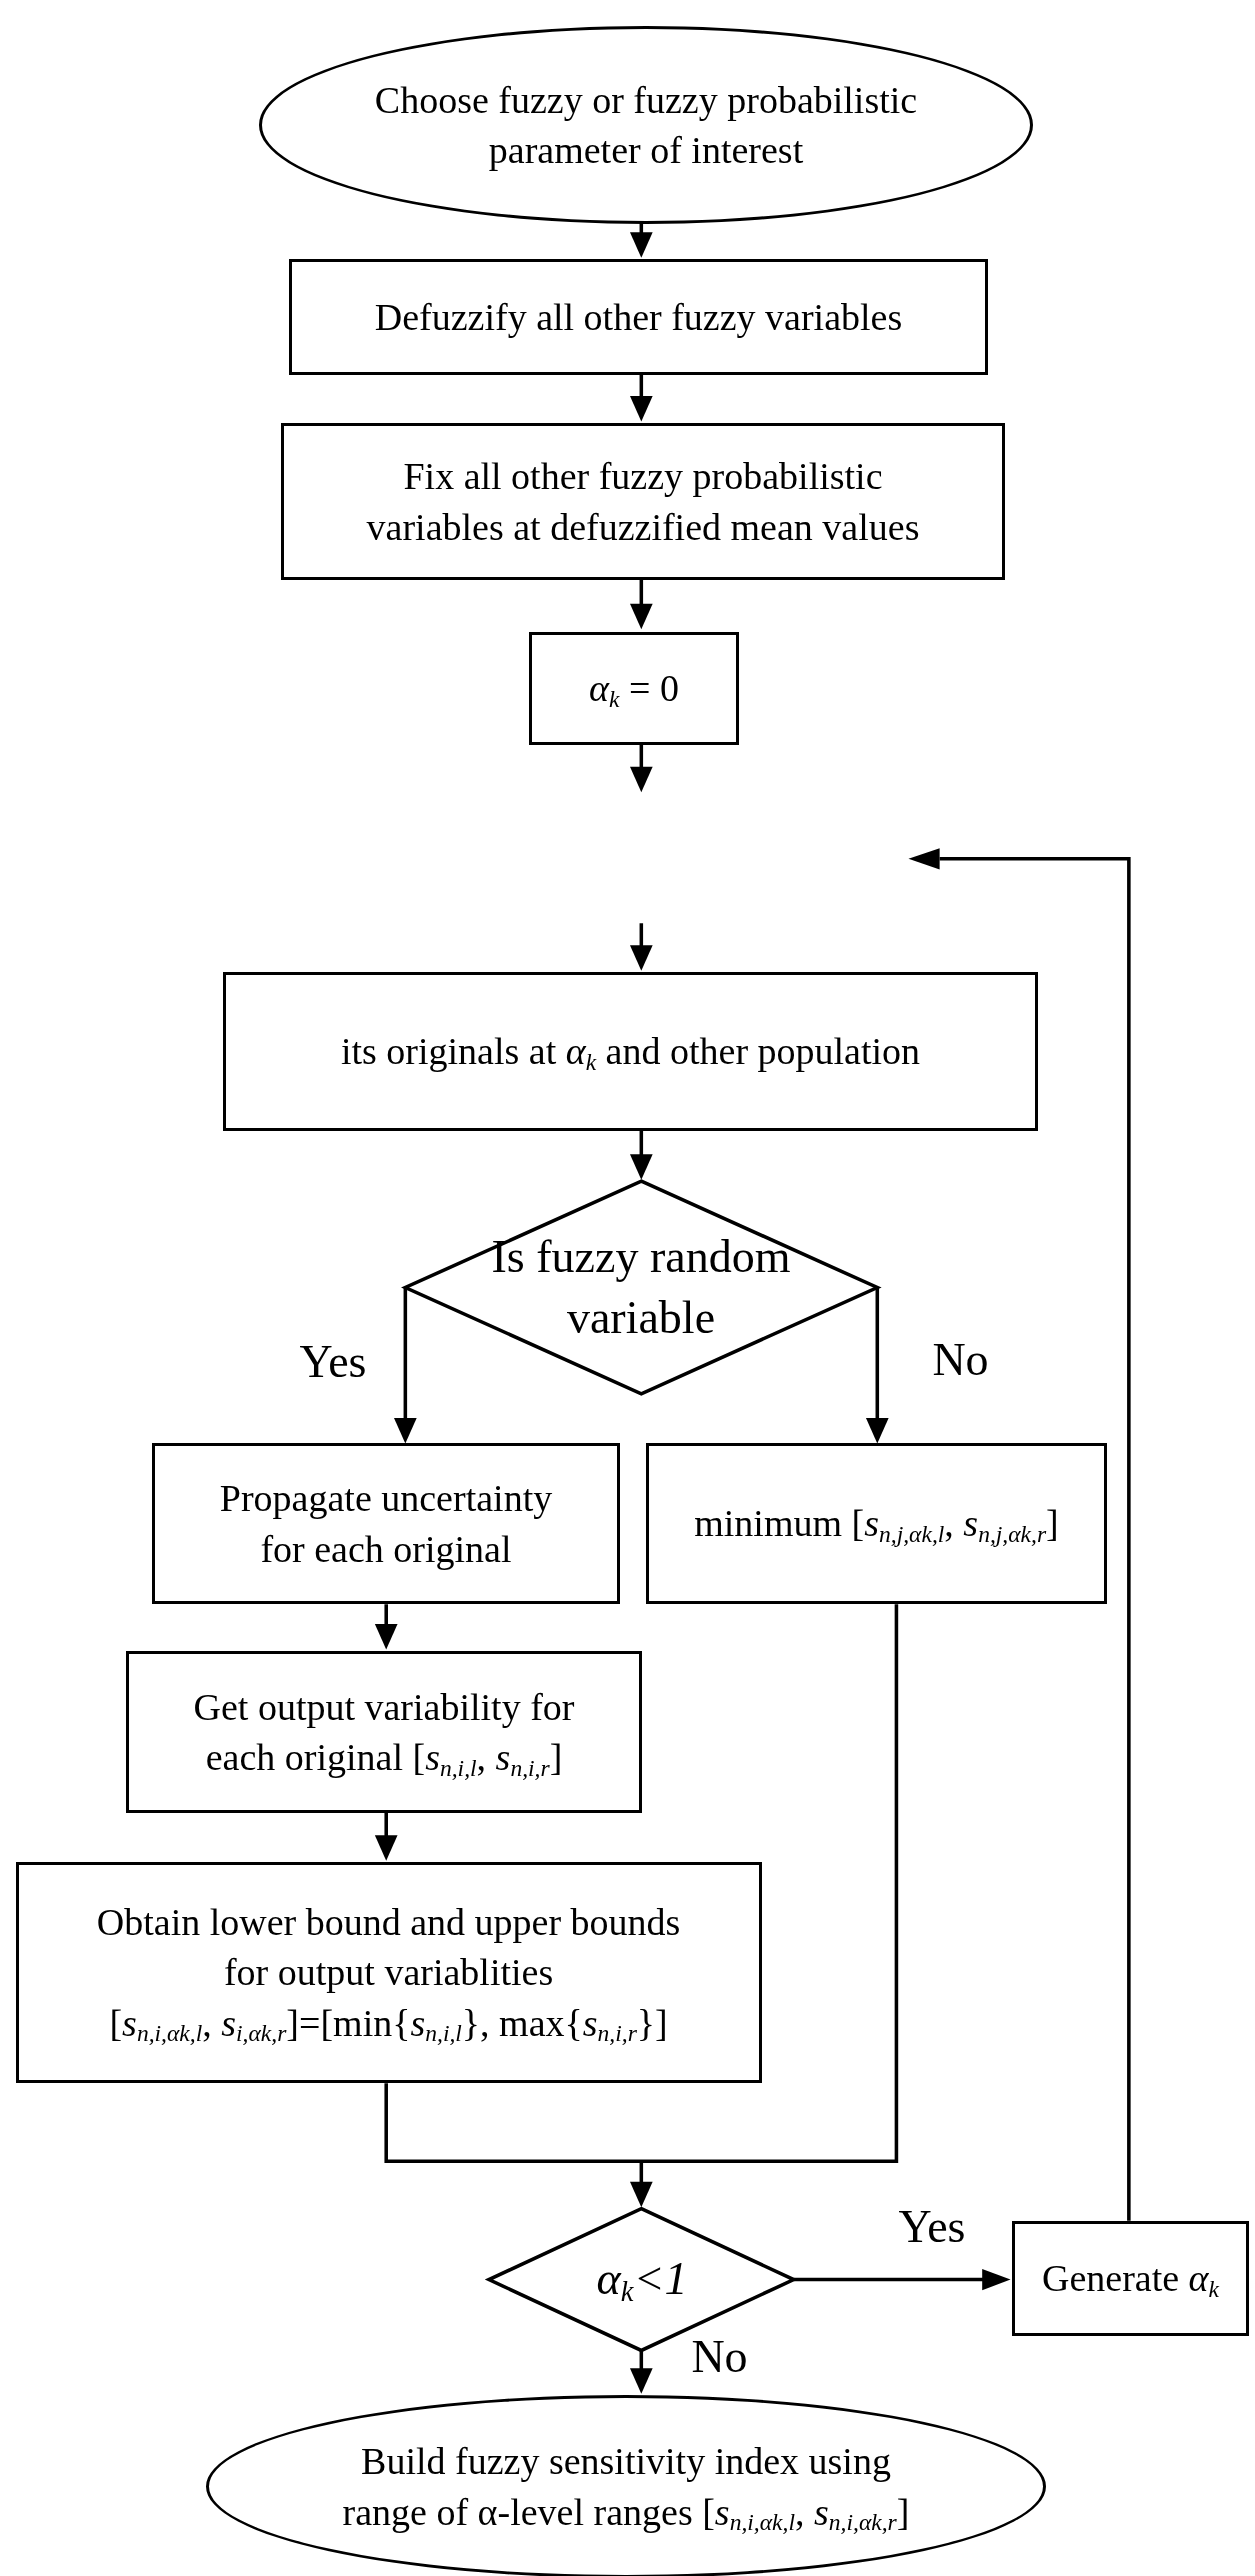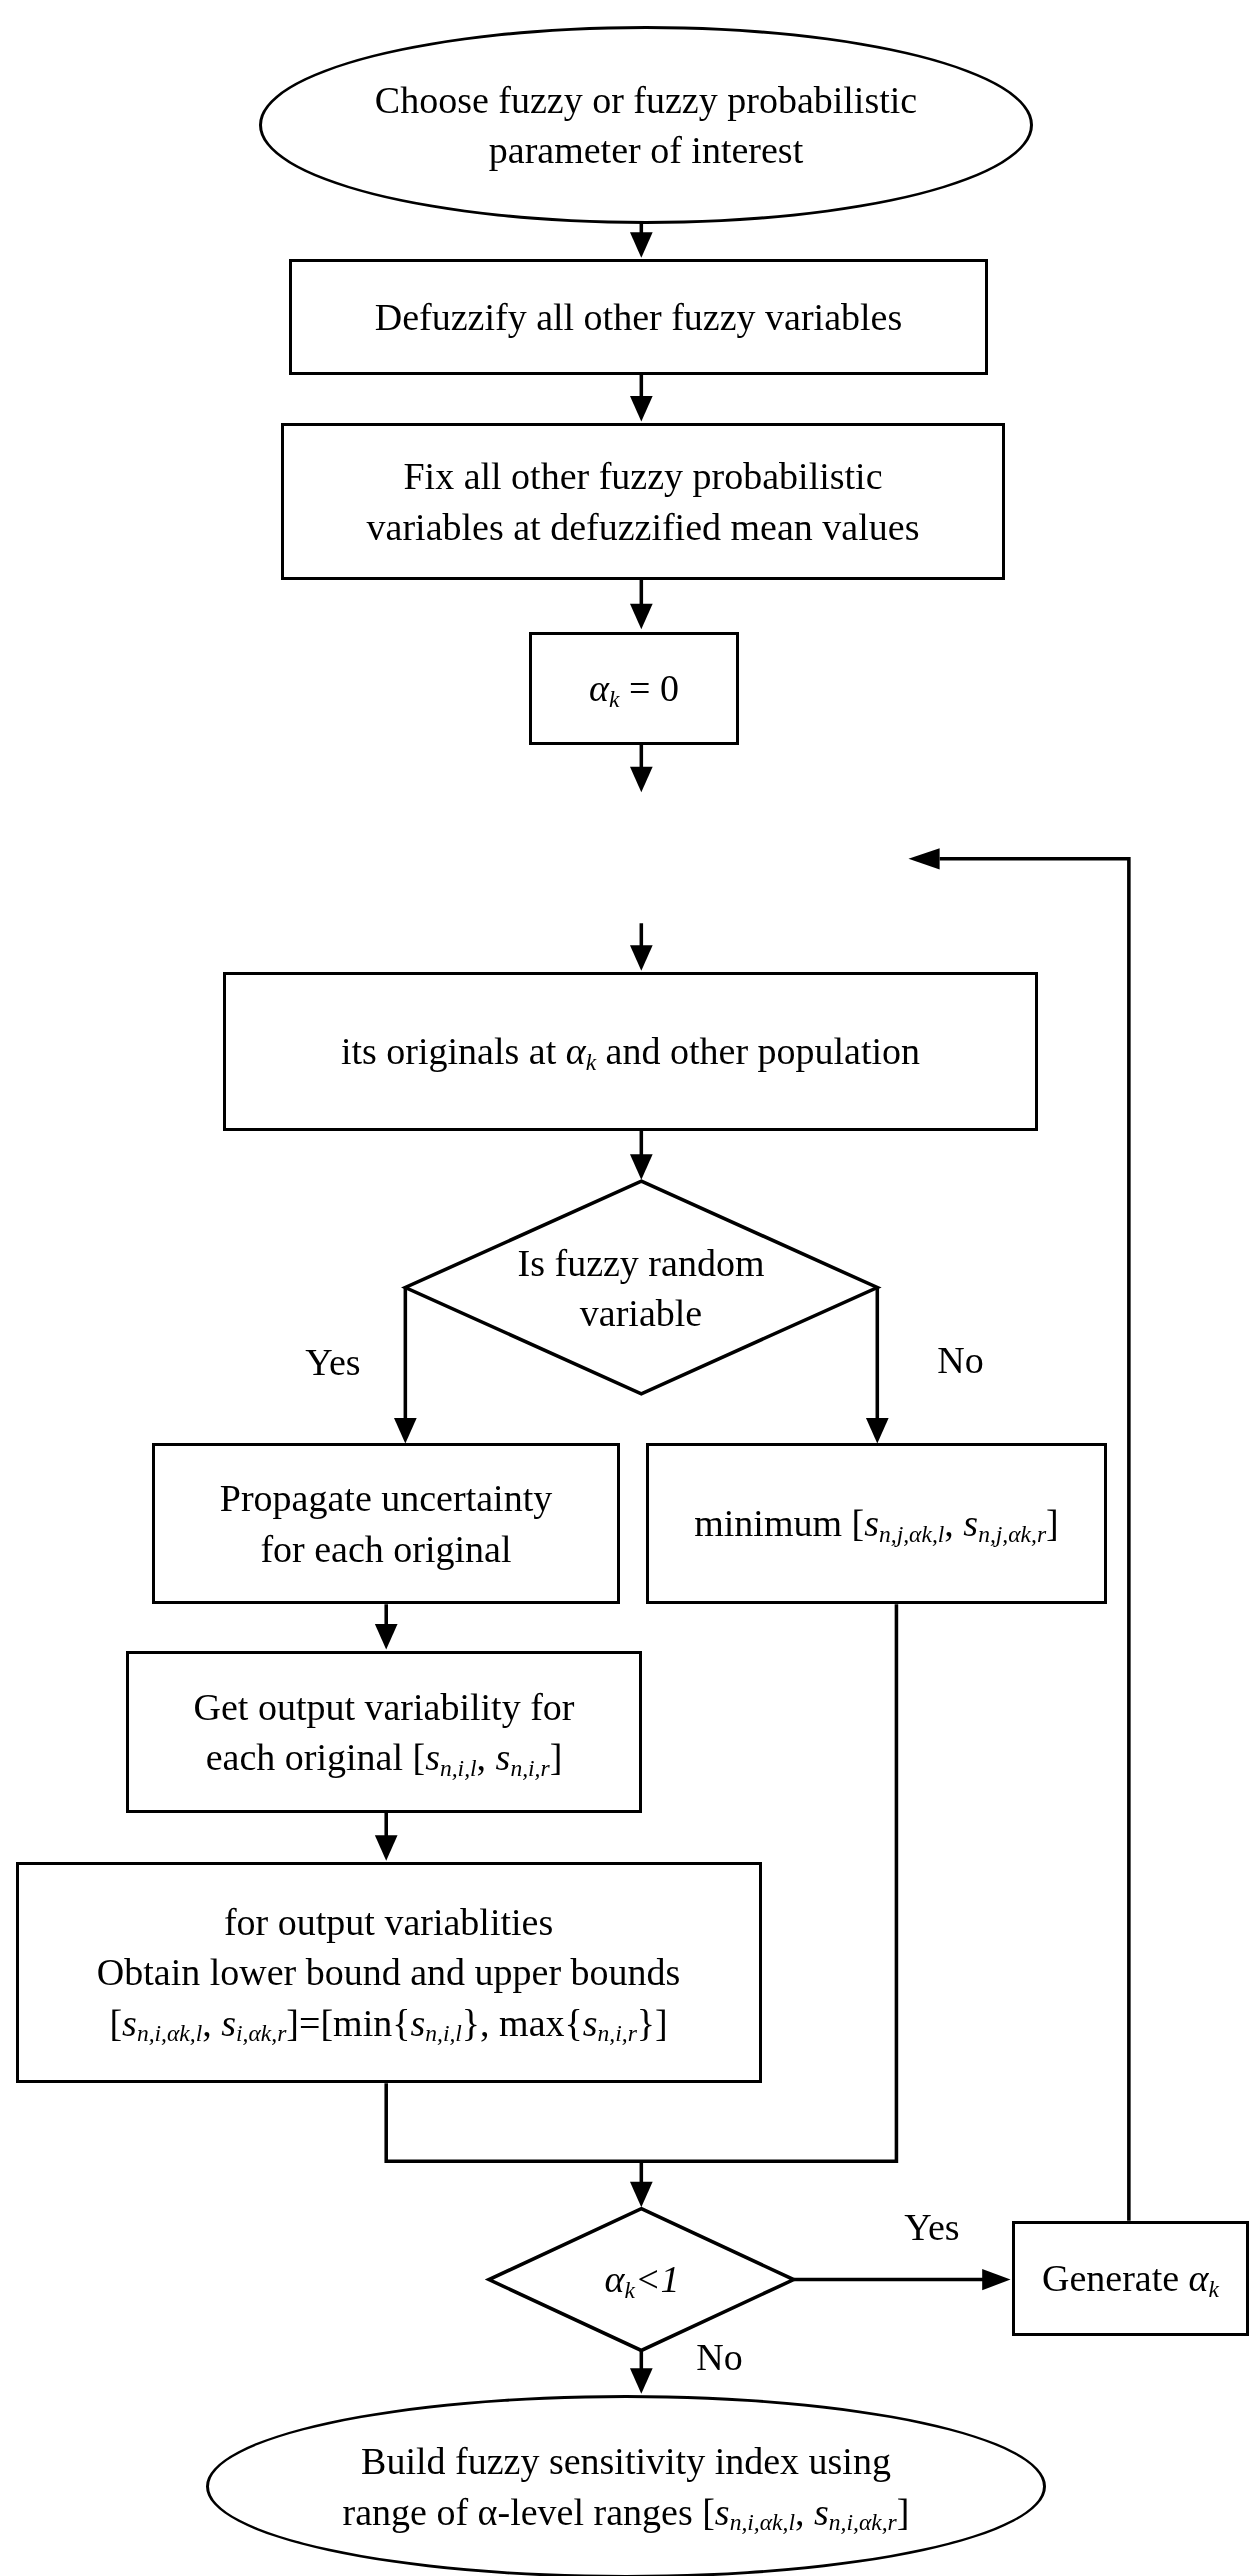--- a/index.html
+++ b/index.html
@@ -16,21 +16,21 @@
   .node{
     position:absolute;z-index:2;box-sizing:border-box;
     border:3.5px solid #000;background:#ffffff;
     display:flex;flex-direction:column;align-items:center;justify-content:center;
     text-align:center;font-size:38px;line-height:1.32;
   }
   .ellipse{border-radius:50%;}
   .dlabel,.elabel{
     position:absolute;z-index:3;
     display:flex;flex-direction:column;align-items:center;justify-content:center;
-    text-align:center;font-size:38px;line-height:1.32;
+    text-align:center;font-size:46px;line-height:1.32;
   }
   .tline{white-space:nowrap;}
   .s-sub{font-size:0.62em;font-style:italic;position:relative;top:0.24em;}
   .s-it{font-style:italic;}
 </style>
 </head>
 <body>
 
 <div class="canvas">
 
@@ -131,22 +131,22 @@
   <div class="node" style="left:646px;top:1435px;width:461px;height:161px">
       <div class="tline"><span>minimum [</span><span class="s-it">s</span><span class="s-sub">n,j,αk,l</span><span>, </span><span class="s-it">s</span><span class="s-sub">n,j,αk,r</span><span>]</span></div>
     </div>
 
   <div class="node" style="left:126px;top:1643px;width:516px;height:162px">
       <div class="tline">Get output variability for</div>
       <div class="tline"><span>each original [</span><span class="s-it">s</span><span class="s-sub">n,i,l</span><span>, </span><span class="s-it">s</span><span class="s-sub">n,i,r</span><span>]</span></div>
     </div>
 
   <div class="node" style="left:15.6px;top:1854px;width:746px;height:221px">
+      <div class="tline">Obtain lower bound and upper bounds</div>
       <div class="tline">for output variablities</div>
-      <div class="tline">Obtain lower bound and upper bounds</div>
       <div class="tline"><span>[</span><span class="s-it">s</span><span class="s-sub">n,i,αk,l</span><span>, </span><span class="s-it">s</span><span class="s-sub">i,αk,r</span><span>]=[min{</span><span class="s-it">s</span><span class="s-sub">n,i,l</span><span>}, max{</span><span class="s-it">s</span><span class="s-sub">n,i,r</span><span>}]</span></div>
     </div>
 
   <div class="dlabel" style="left:525px;top:2229px;width:234px;height:85px">
       <div class="tline"><span class="s-it">α</span><span class="s-sub">k</span><span class="s-it">&lt;1</span></div>
     </div>
 
   <div class="node" style="left:1012px;top:2213px;width:237px;height:115px">
       <div class="tline"><span>Generate </span><span class="s-it">α</span><span class="s-sub">k</span></div>
     </div>

